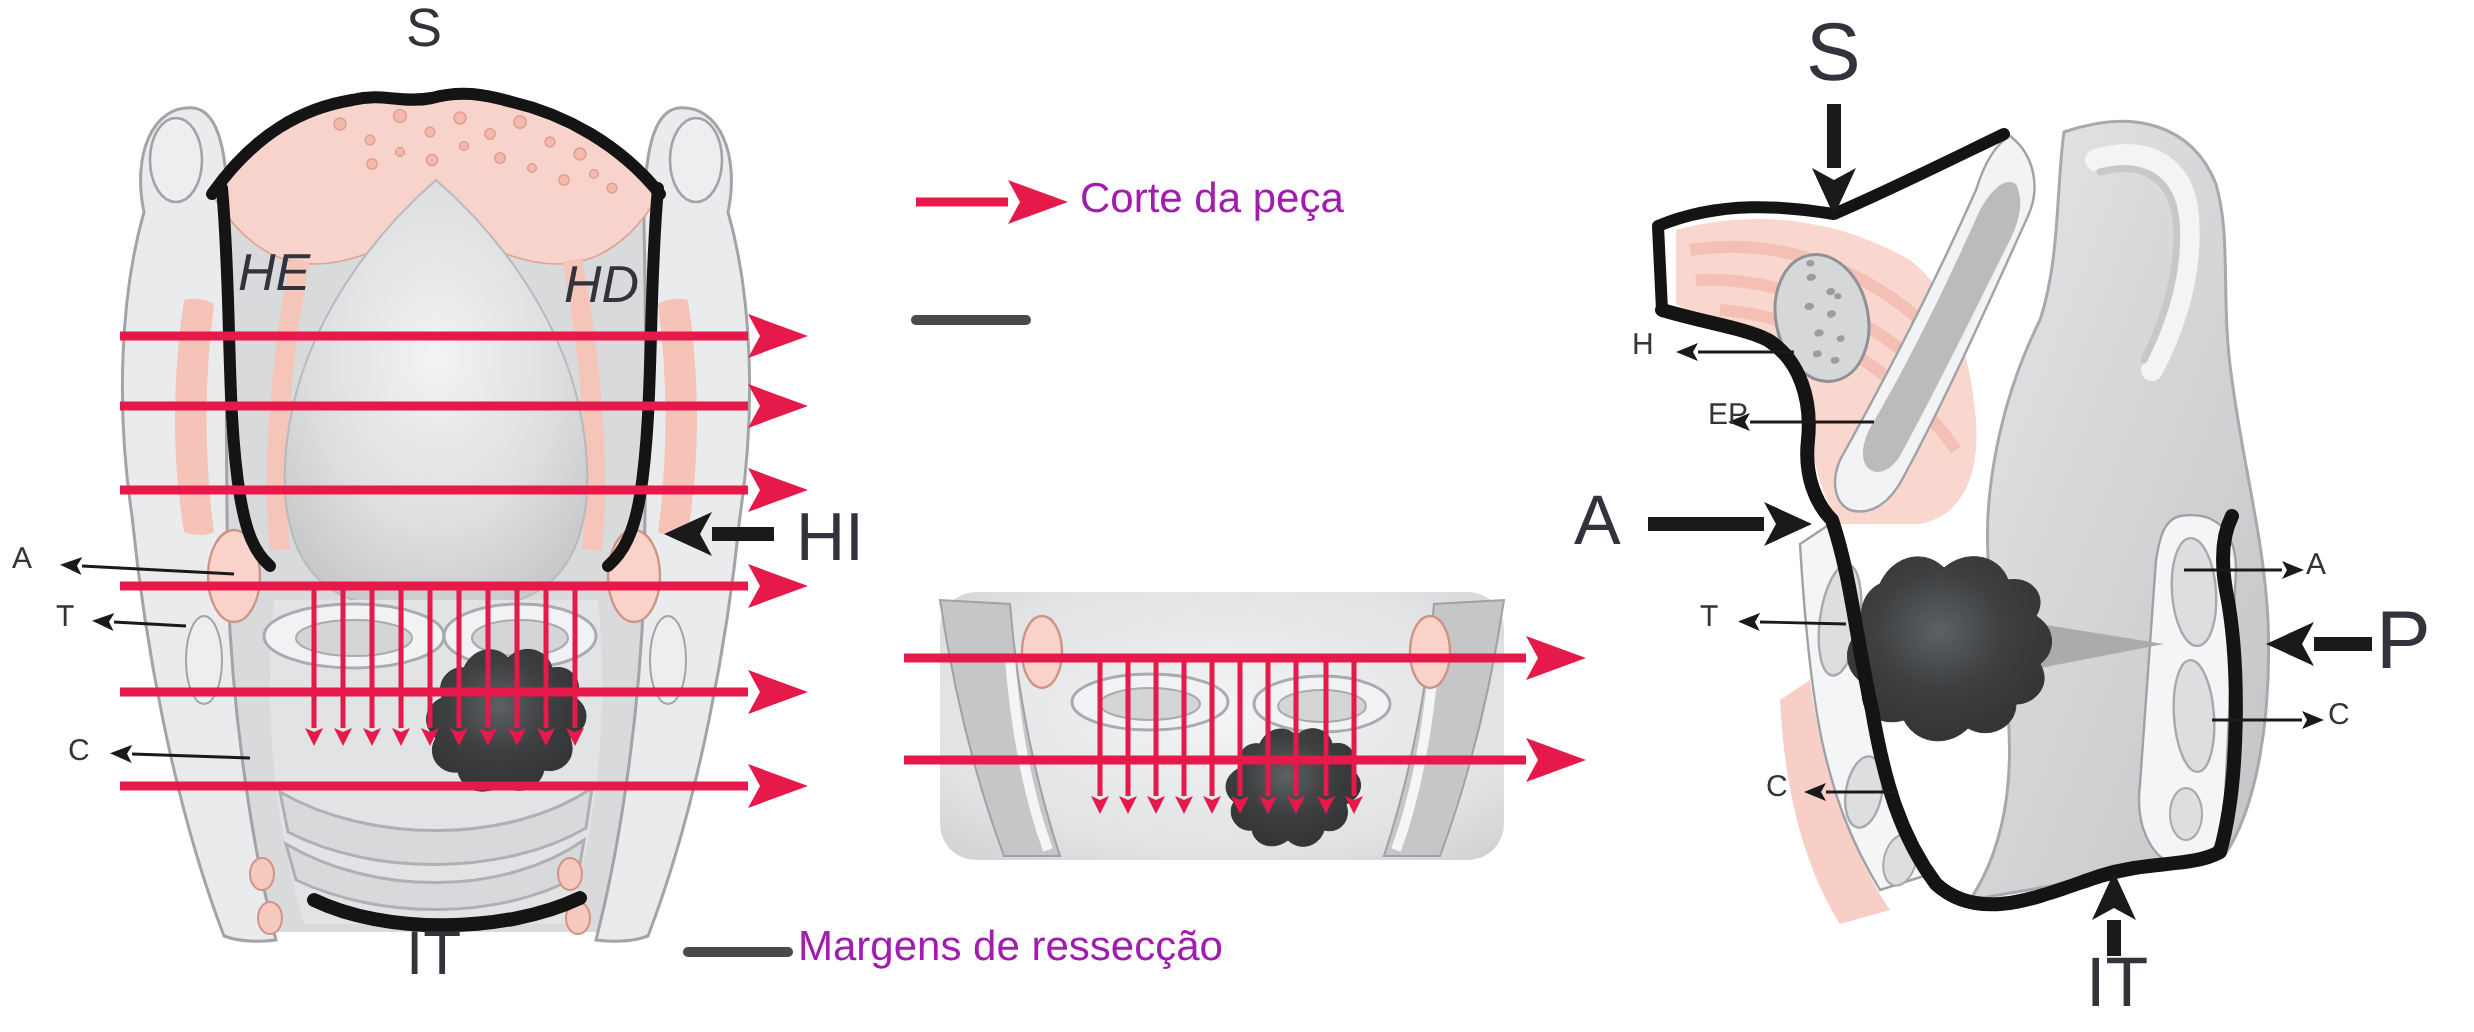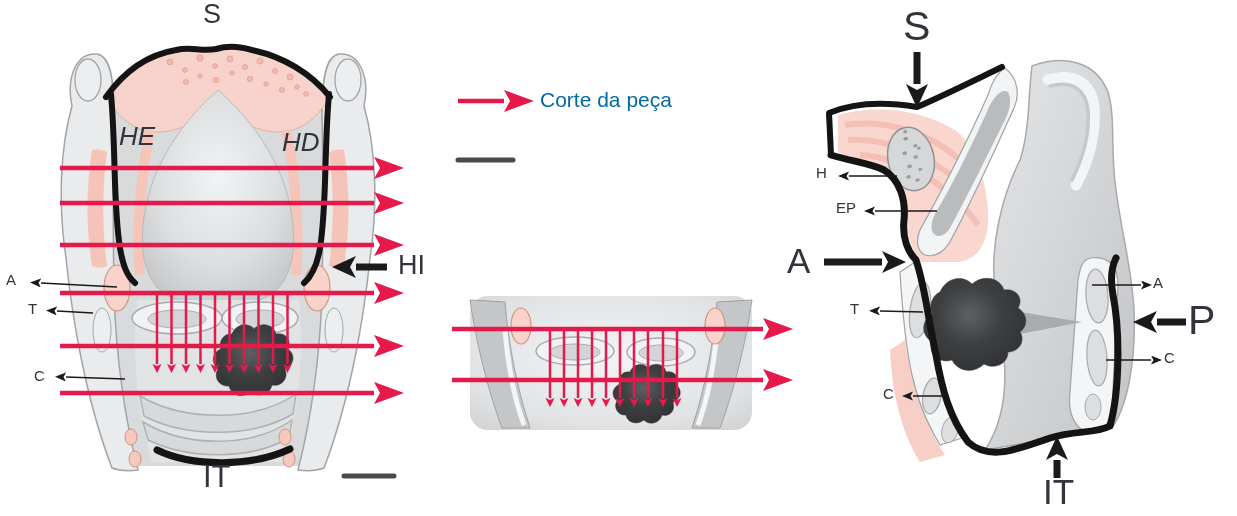--- a/index.html
+++ b/index.html
@@ -5,24 +5,24 @@
   :root{
     --accent-red:#E6194B; --margin-black:#1A1A1A; --legend-gray:#4A4A4A;
     --text-dark:#33333B;
   }
   html,body{margin:0;padding:0;background:#fff;}
   .stage{position:relative;width:1237px;height:516px;background:#fff;overflow:hidden;
          font-family:"Liberation Sans", sans-serif;color:var(--text-dark);}
   .stage svg{position:absolute;left:0;top:0;}
   .lbl{position:absolute;white-space:nowrap;color:var(--text-dark);line-height:1;}
   .sz15{font-size:15px;}
-  .sz21{font-size:21px;color:#0369a1;}
+  .sz21{font-size:21px;color:#a21caf;}
   .sz26{font-size:26px;font-style:italic;}
   .sz27{font-size:27px;}
-  .sz29{font-size:27px;}
+  .sz29{font-size:34px;}
   .sz31{font-size:31px;}
   .sz35{font-size:35px;}
   .sz41{font-size:41px;}
 </style>
 </head>
 <body>
 
 <div class="stage">
 
 <svg width="1237" height="516" viewBox="0 0 1237 516">
@@ -273,24 +273,25 @@
 <div class="lbl sz27" style="left:203px;top:1px">S</div>
 <div class="lbl sz26" style="left:119px;top:123px">HE</div>
 <div class="lbl sz26" style="left:282px;top:129px">HD</div>
 <div class="lbl sz29" style="left:398px;top:252px">HI</div>
 <div class="lbl sz15" style="left:6px;top:272px">A</div>
 <div class="lbl sz15" style="left:28px;top:301px">T</div>
 <div class="lbl sz15" style="left:34px;top:368px">C</div>
 <div class="lbl sz31" style="left:203px;top:461px">IT</div>
 
 <div class="lbl sz21" style="left:540px;top:89px">Corte da peça</div>
+<div class="lbl sz21" style="left:399px;top:463px">Margens de ressecção</div>
 
 <div class="lbl sz41" style="left:903px;top:6px">S</div>
 <div class="lbl sz15" style="left:816px;top:165px">H</div>
-<div class="lbl sz15" style="left:836px;top:200px">EP</div>
+<div class="lbl sz15" style="left:854px;top:200px">EP</div>
 <div class="lbl sz35" style="left:787px;top:243px">A</div>
 <div class="lbl sz15" style="left:850px;top:301px">T</div>
 <div class="lbl sz15" style="left:883px;top:386px">C</div>
 <div class="lbl sz15" style="left:1153px;top:275px">A</div>
 <div class="lbl sz41" style="left:1188px;top:300px">P</div>
 <div class="lbl sz15" style="left:1164px;top:350px">C</div>
 <div class="lbl sz35" style="left:1043px;top:474px">IT</div>
 
 </div>
 

